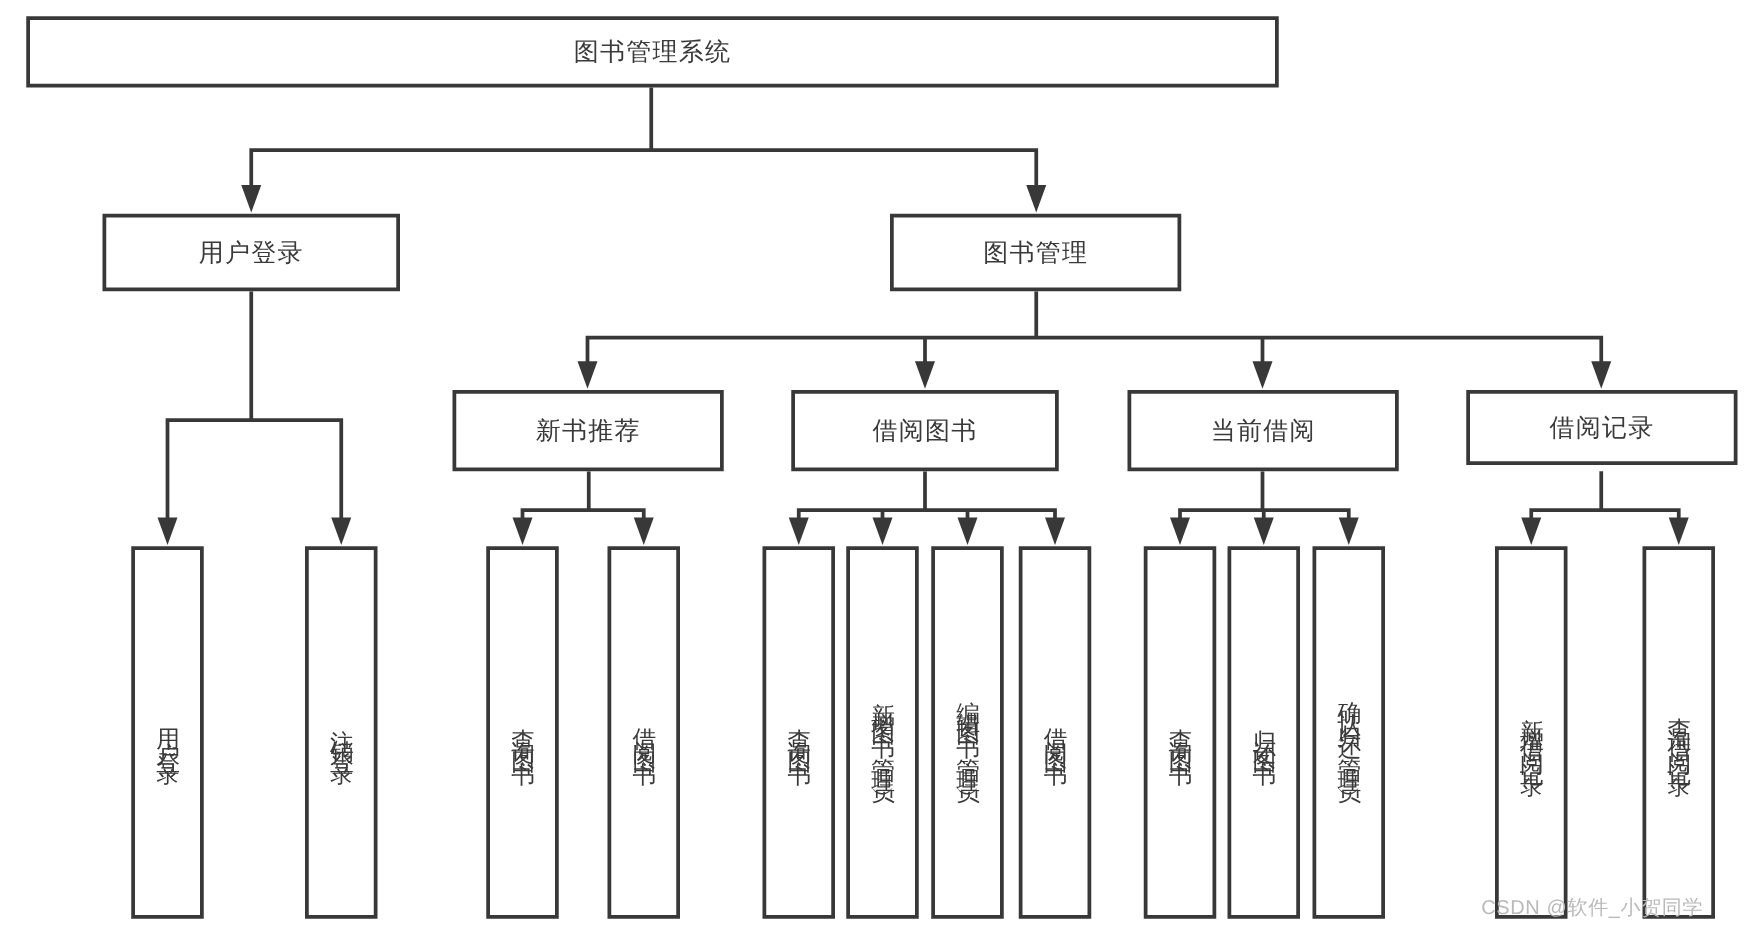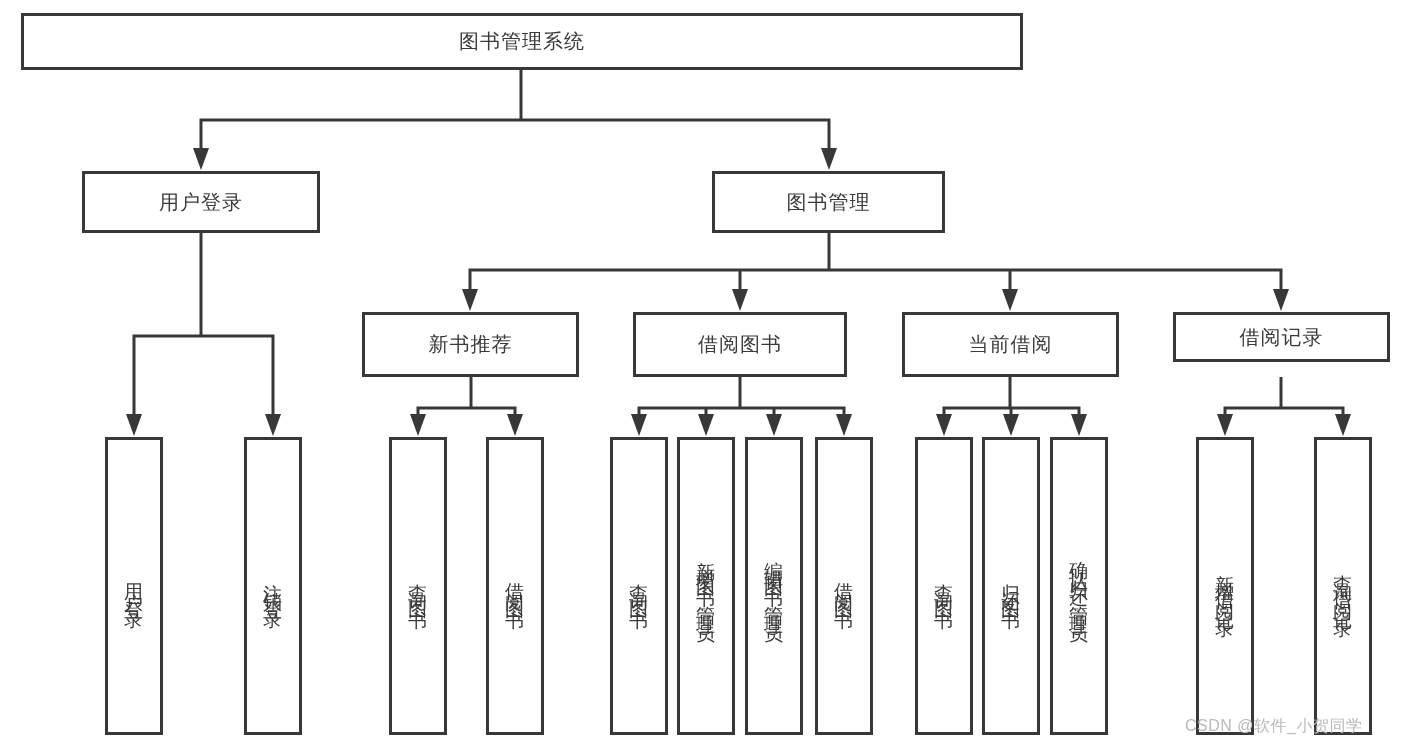--- a/index.html
+++ b/index.html
@@ -125,21 +125,21 @@
 
   <div class="node" style="left:362px;top:312px;width:217px;height:65px;text-align:right;">
     <span>新书推荐</span>
   </div>
   <div class="node" style="left:633px;top:312px;width:214px;height:65px;">
     <span>借阅图书</span>
   </div>
   <div class="node" style="left:902px;top:312px;width:217px;height:65px;text-align:right;">
     <span>当前借阅</span>
   </div>
-  <div class="node" style="left:1173px;top:312px;width:217px;height:50px;">
+  <div class="node" style="left:1173px;top:312px;width:217px;height:60px;">
     <span>借阅记录</span>
   </div>
 
   <div class="leaf" style="left:105px;">
     <span class="vtext">用户登录</span>
   </div>
   <div class="leaf" style="left:244px;">
     <span class="vtext">注销登录</span>
   </div>
   <div class="leaf" style="left:389px;">

